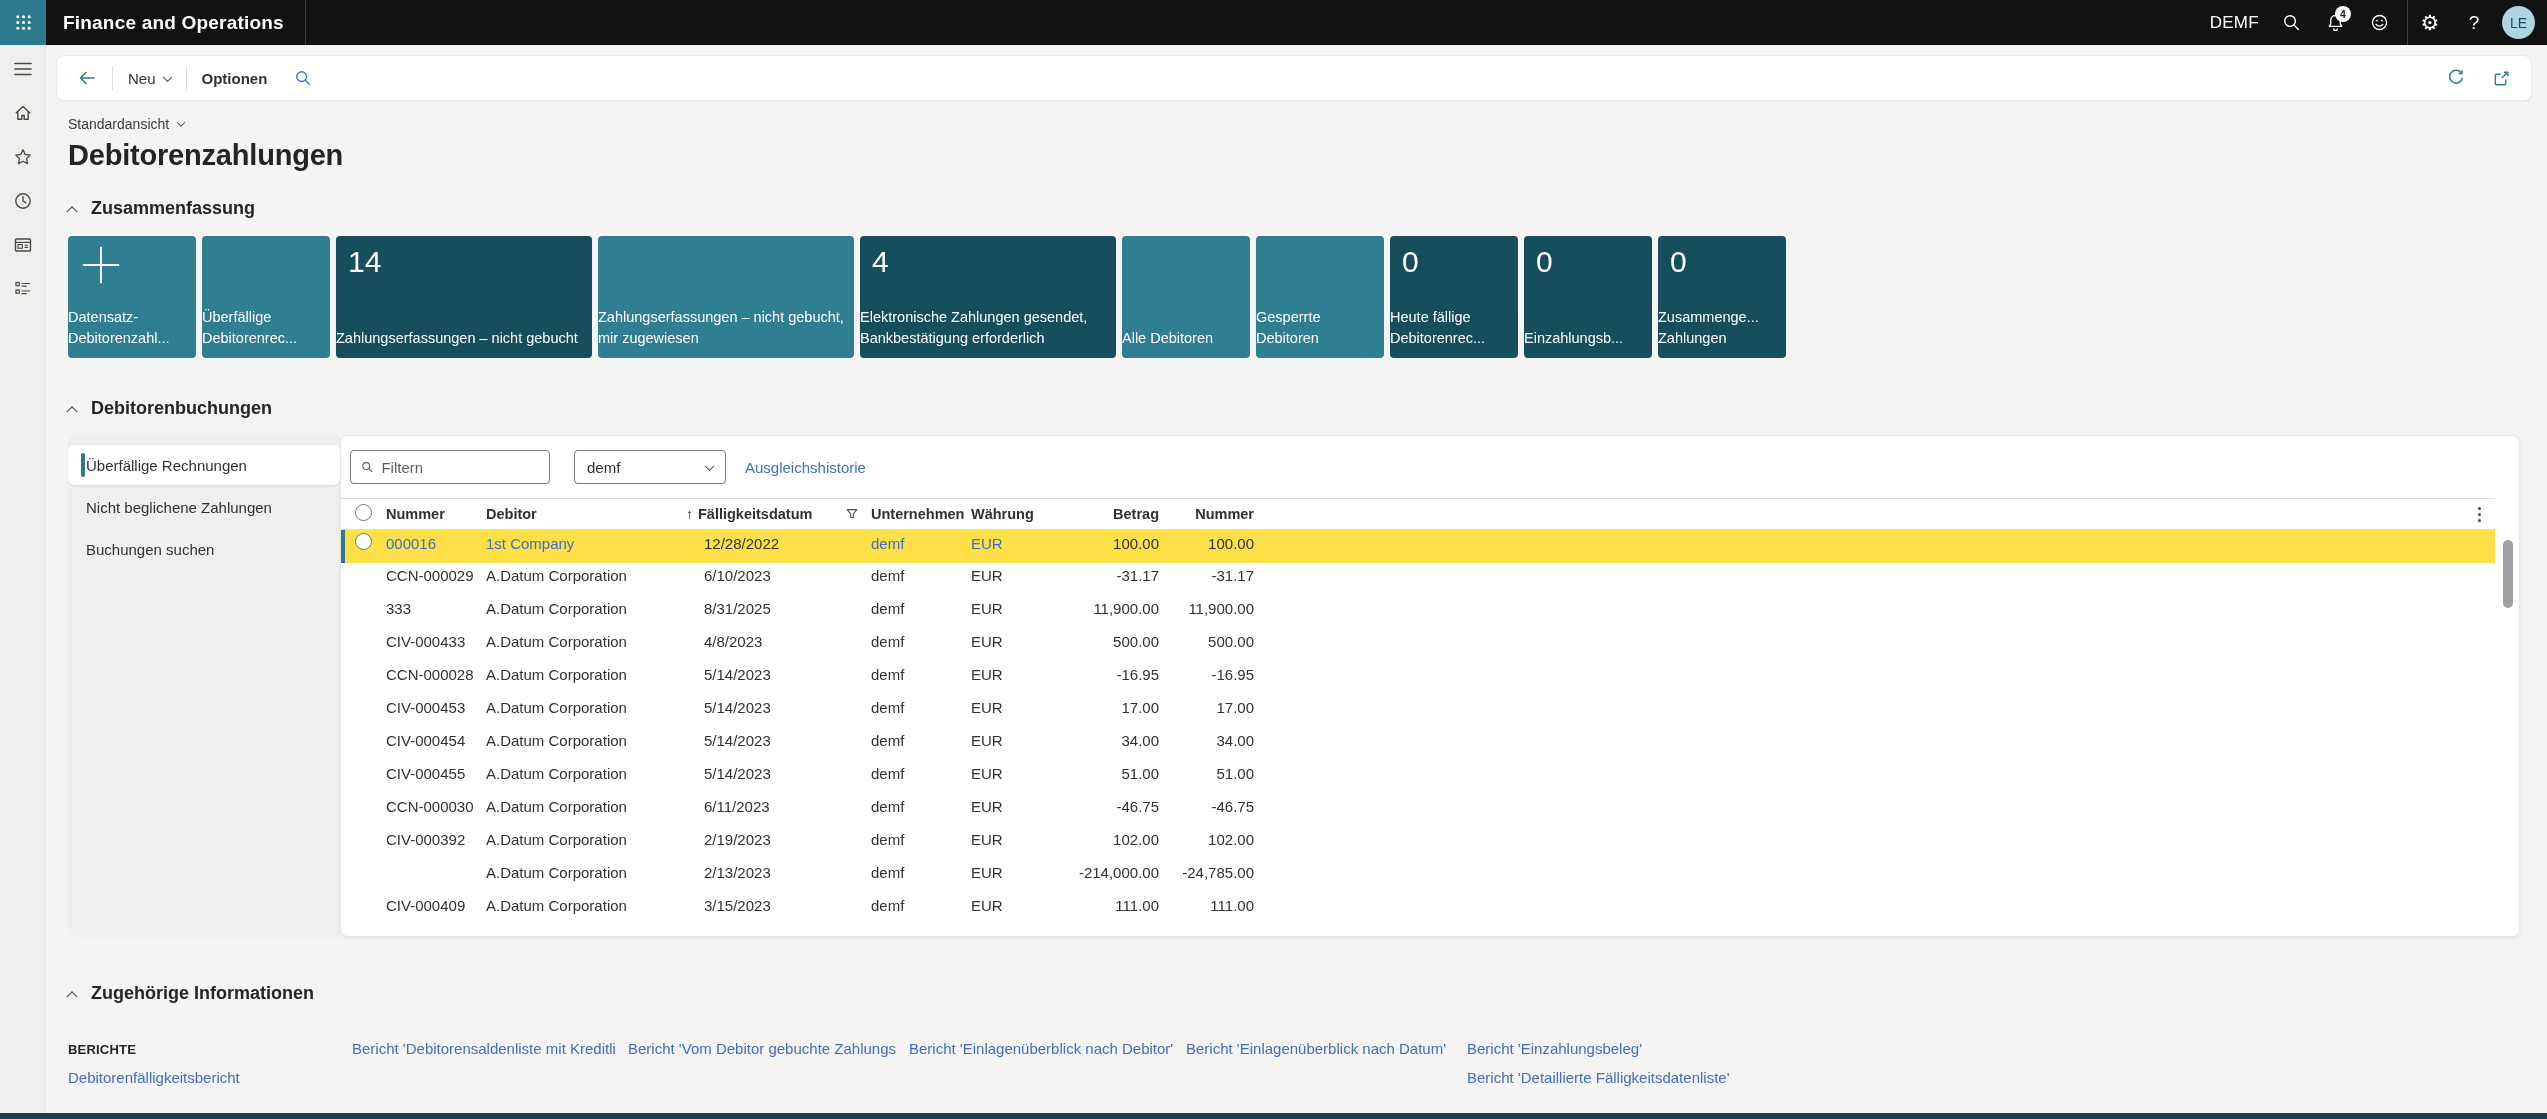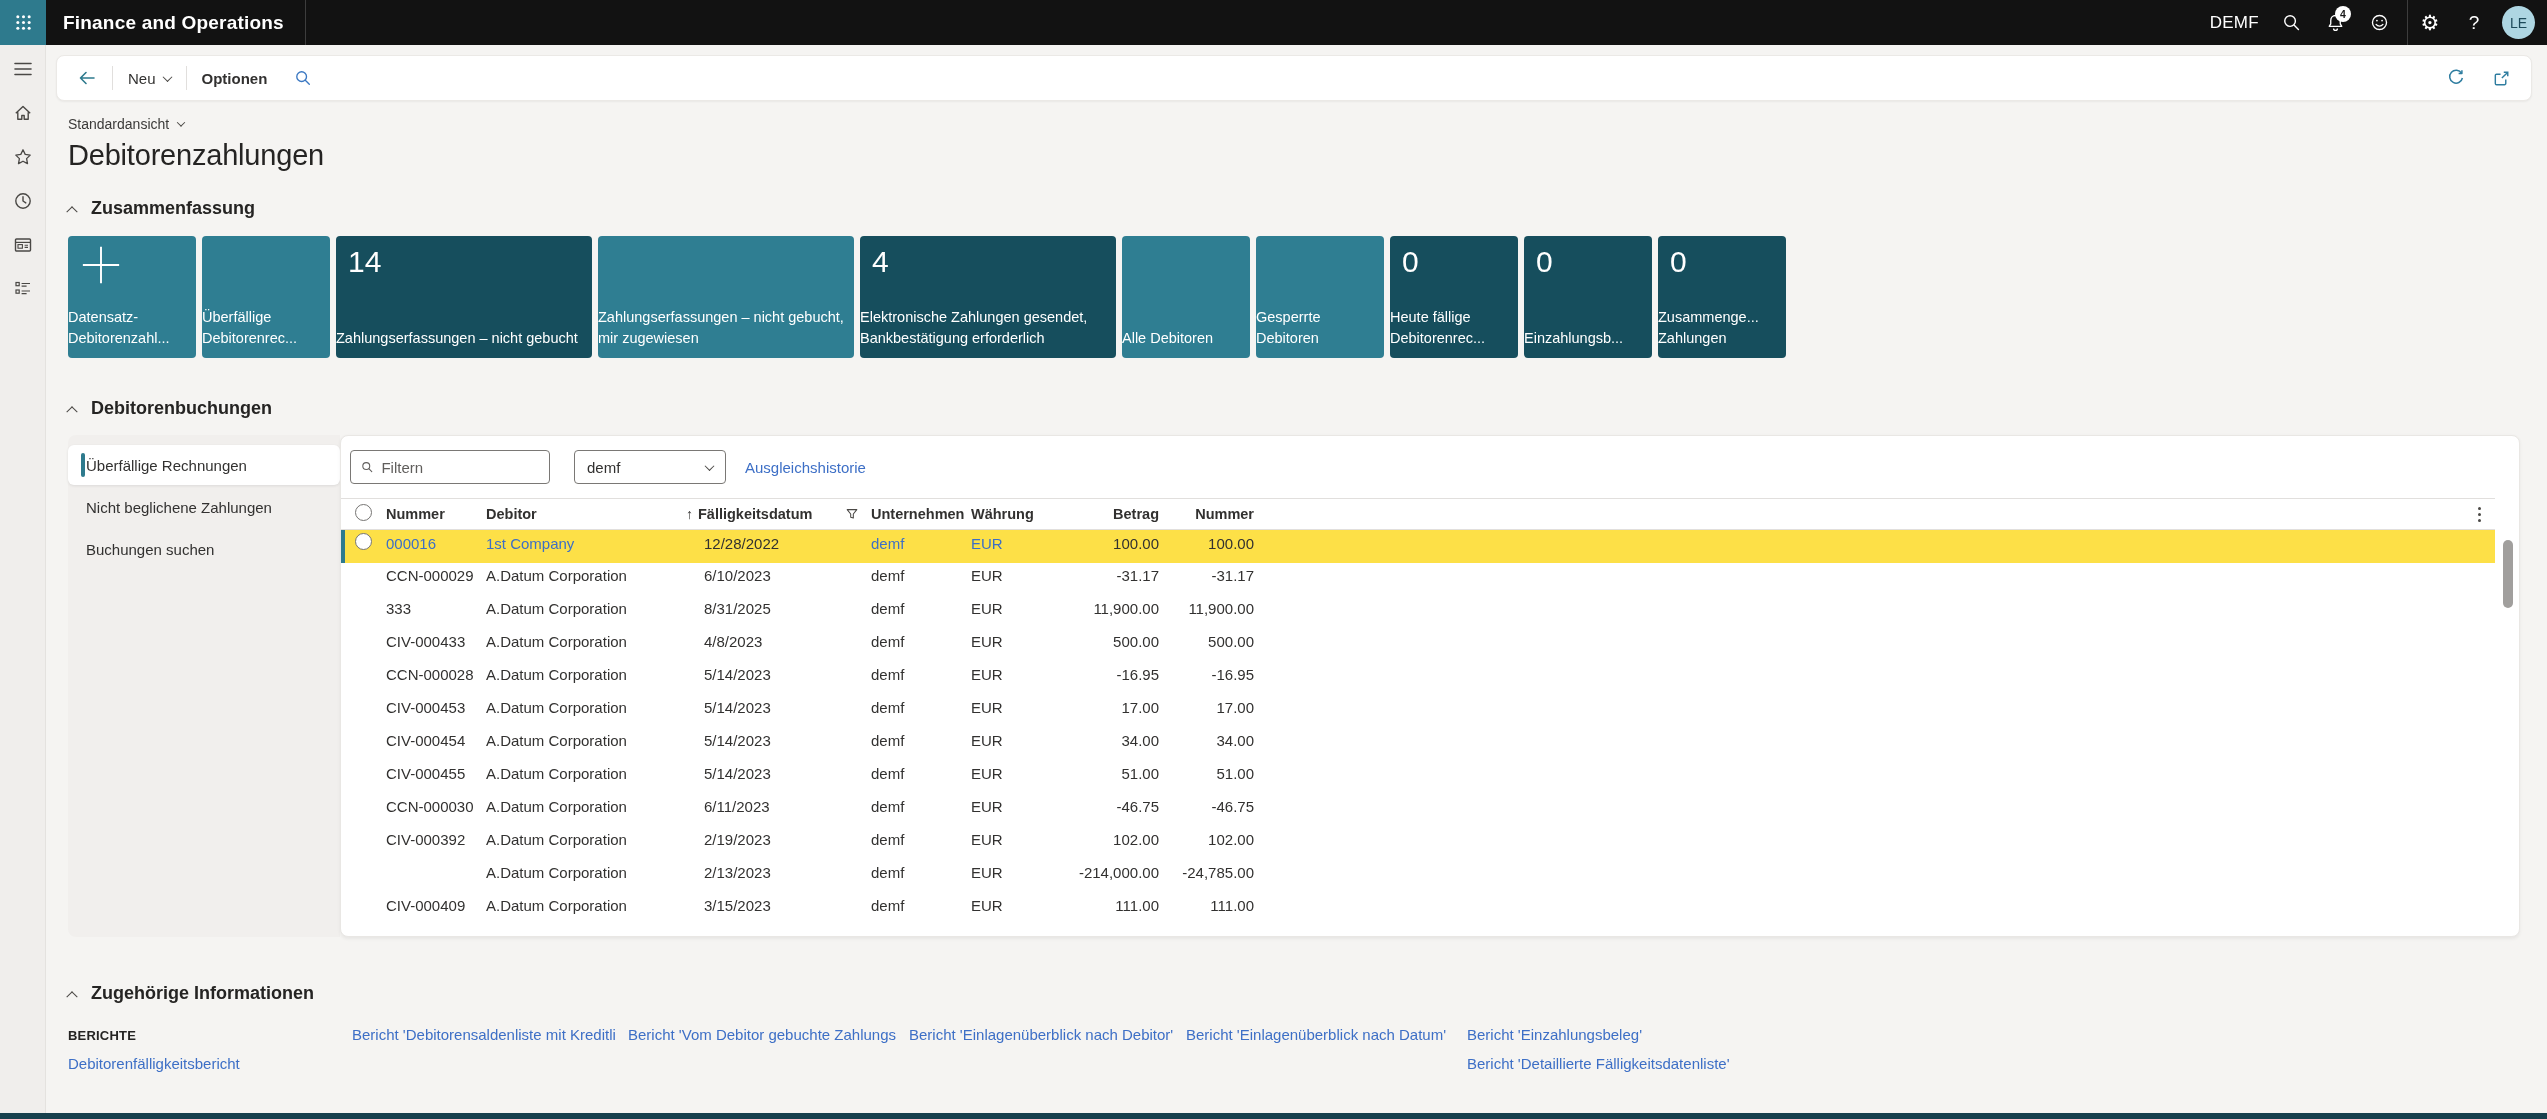--- a/index.html
+++ b/index.html
@@ -33,21 +33,21 @@
   .bold { font-weight:bold; }
   .chev { display:inline-block; width:7px; height:7px; border-right:1.5px solid #4a4845; border-bottom:1.5px solid #4a4845; transform:rotate(45deg) translate(-1px,-1px); }
   .chev.up { transform:rotate(-135deg) translate(-2px,-2px); }
   .ap-spacer { flex:1; }
   .ap-right { display:flex; align-items:center; gap:26px; }
 
   
   .page { padding:0 27px 0 22px; }
   .view-row { margin-top:15px; font-size:14px; color:#3b3a39; display:flex; align-items:center; gap:9px; cursor:pointer; width:max-content; }
   .view-row .chev { width:6px; height:6px; }
-  h1.page-title { margin-top:7px; font-size:29px; font-weight:normal; color:#252423; letter-spacing:-.2px; }
+  h1.page-title { margin-top:7px; font-size:29px; font-weight:bold; color:#252423; letter-spacing:-.2px; }
 
   .section-head { display:flex; align-items:center; gap:15px; cursor:pointer; width:max-content; }
   .section-head .chev { width:8px; height:8px; border-width:1.6px; }
   .section-title { font-size:18px; font-weight:bold; color:#252423; }
 
   
   .tiles { margin-top:17px; display:flex; gap:6px; }
   .tile { height:122px; border-radius:4px; color:#fff; position:relative; padding:8px 12px; cursor:pointer; flex:none; }
   .tile.narrow { width:128px; }
   .tile.wide { width:256px; }
@@ -82,21 +82,21 @@
   .c-date { padding-left:18px; }
   .h-date { display:flex; align-items:center; }
   .sort-arrow { font-size:14px; margin-right:5px; font-weight:normal; }
   .funnel { margin-left:auto; margin-right:12px; display:flex; }
   .more-dots { justify-self:end; margin-right:14px; display:flex; flex-direction:column; gap:3px; cursor:pointer; }
   .more-dots i { width:3px; height:3px; background:#4a4845; border-radius:50%; }
   .scroll-thumb { position:absolute; right:6px; top:104px; width:10px; height:68px; background:#a19f9d; border-radius:5px; cursor:pointer; }
 
   
   .related { margin-top:46px; }
-  .related-grid { margin-top:22px; display:grid; grid-template-columns:284px 276px 281px 277px 281px 1fr; row-gap:12px; font-size:15px; align-items:start; }
+  .related-grid { margin-top:36px; display:grid; grid-template-columns:284px 276px 281px 277px 281px 1fr; row-gap:12px; font-size:15px; align-items:start; }
   .rel-label { font-size:13px; font-weight:bold; color:#252423; letter-spacing:.2px; padding-top:2px; }
   .related-grid a { white-space:nowrap; overflow:hidden; display:block; padding-right:14px; }
   .rel-col1 { grid-column:1; }
   .rel-col6 { grid-column:6; }
 
   .bottom-strip { position:absolute; left:0; right:0; bottom:0; height:6px; background:#17404d; }
 
   .mt40 { margin-top:40px; }
   .mt26 { margin-top:26px; }
   svg { display:block; }

